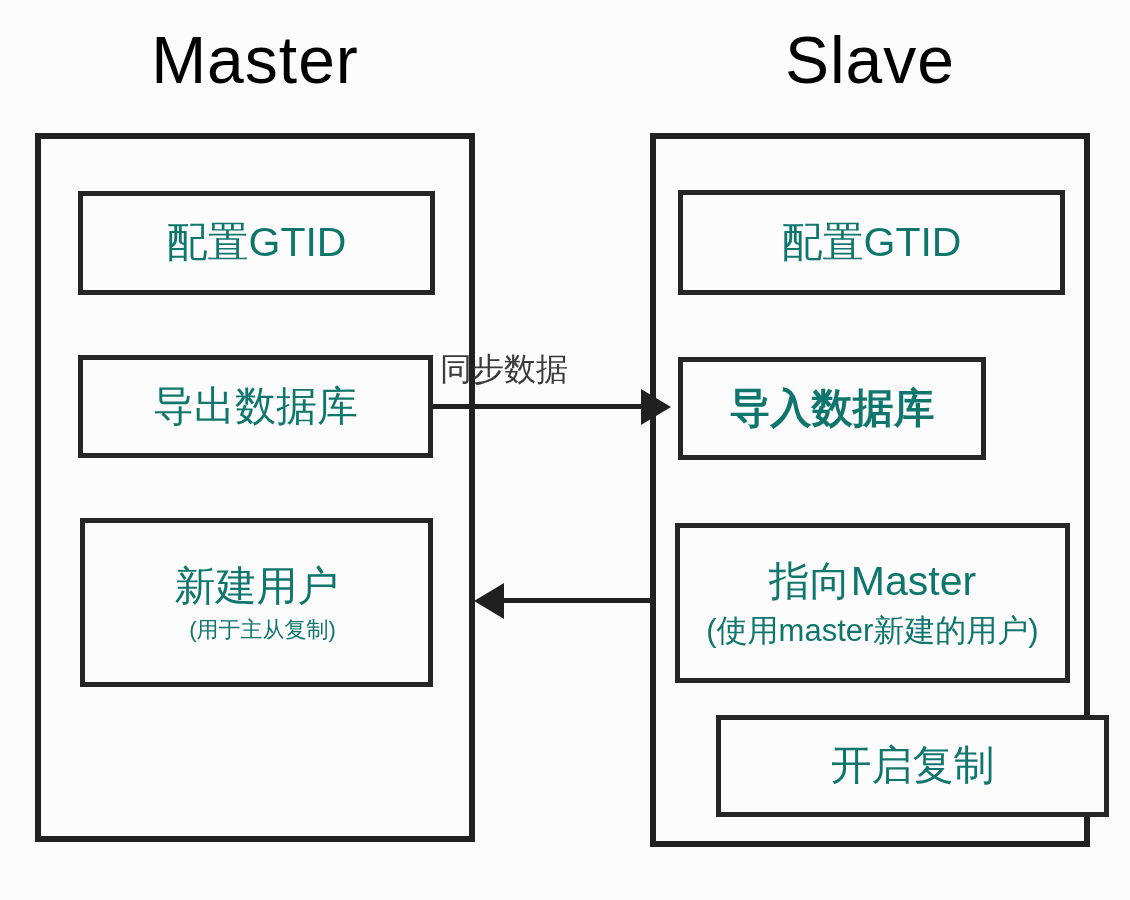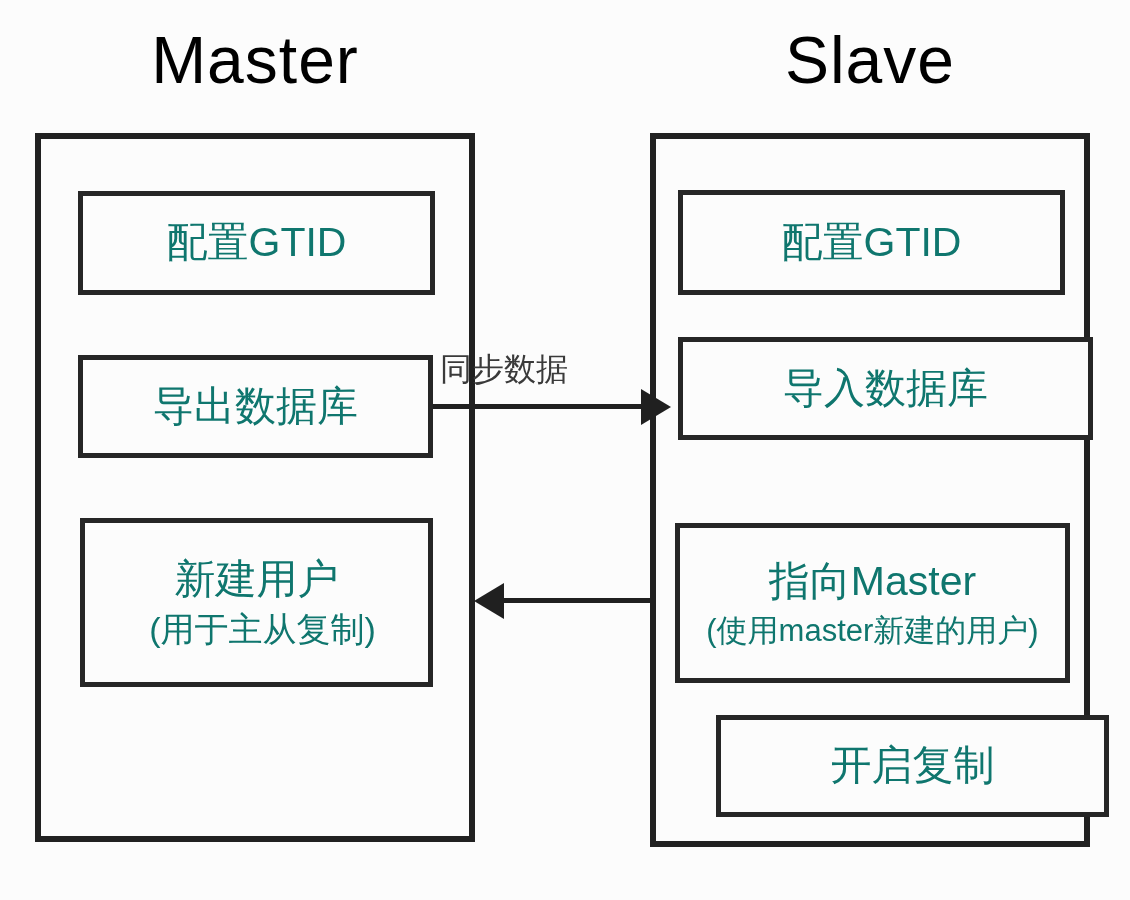--- a/index.html
+++ b/index.html
@@ -48,24 +48,24 @@
     justify-content: center;
     text-align: center;
     color: #0f766e;
   }
   .step .main { font-size: 41px; line-height: 1.15; }
   .step .sub  { margin-top: 8px; line-height: 1.1; }
 
   .m-gtid   { left: 78px;  top: 191px; width: 357px; height: 104px; }
   .m-export { left: 78px;  top: 355px; width: 355px; height: 103px; }
   .m-user   { left: 80px;  top: 518px; width: 353px; height: 169px; }
-  .m-user .sub { font-size: 34px; margin-left: 12px; }
+  .m-user .sub { font-size: 22px; margin-left: 12px; }
 
   .s-gtid   { left: 678px; top: 190px; width: 387px; height: 105px; }
-  .s-import { left: 678px; top: 337px; width: 415px; height: 103px; }
+  .s-import { left: 678px; top: 357px; width: 308px; height: 103px; font-weight: bold; }
   .s-point  { left: 675px; top: 523px; width: 395px; height: 160px; }
   .s-point .sub { font-size: 31px; }
   .s-start  { left: 716px; top: 715px; width: 393px; height: 102px; }
 
   .arrow-line {
     position: absolute;
     height: 5px;
     background: #202020;
   }
   .sync-line { left: 433px; top: 404px; width: 212px; }

